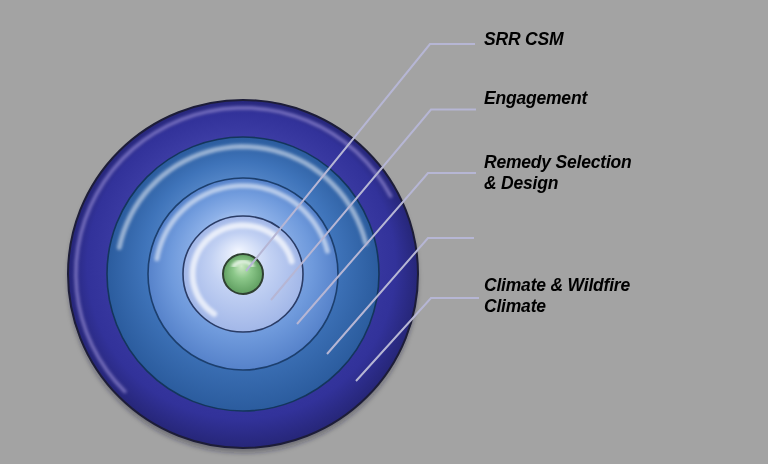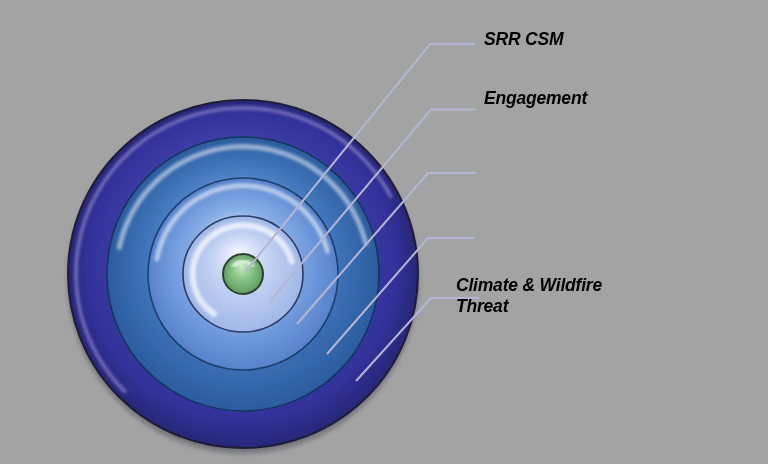--- a/index.html
+++ b/index.html
@@ -28,21 +28,21 @@
     font-size: 17.5px;
     line-height: 21px;
     color: #000000;
     white-space: nowrap;
     letter-spacing: -0.2px;
   }
   .label-0 { left: 484px; top: 29px; }
   .label-1 { left: 484px; top: 88px; }
   .label-2 { left: 484px; top: 152px; }
   .label-3 { left: 481px; top: 223px; }
-  .label-4 { left: 456px; top: 275px; }
+  .label-4 { left: 484px; top: 275px; }
 </style>
 </head>
 <body>
 
 <div class="stage">
   <div id="svg-holder">
       <svg id="diagram-svg" width="768" height="464" viewBox="0 0 768 464">
         <defs>
           <filter id="soft" x="-20%" y="-20%" width="140%" height="140%">
             <feGaussianBlur stdDeviation="1.6"></feGaussianBlur>
@@ -97,17 +97,21 @@
         <polyline points="479,298 431,298 356,381" fill="none" stroke="#b6b6d4" stroke-width="2" stroke-linejoin="miter"></polyline>
       </svg>
     </div>
 
   <div class="diagram-label label-0">
     <div>SRR CSM</div>
   </div>
   <div class="diagram-label label-1">
     <div>Engagement</div>
   </div>
+  <div class="diagram-label label-2">
+    <div>Remedy Selection</div>
+    <div>&amp; Design</div>
+  </div>
   <div class="diagram-label label-4">
     <div>Climate &amp; Wildfire</div>
-    <div>Threat</div>
+    <div>Climate</div>
   </div>
 </div>
 
 </body></html>

